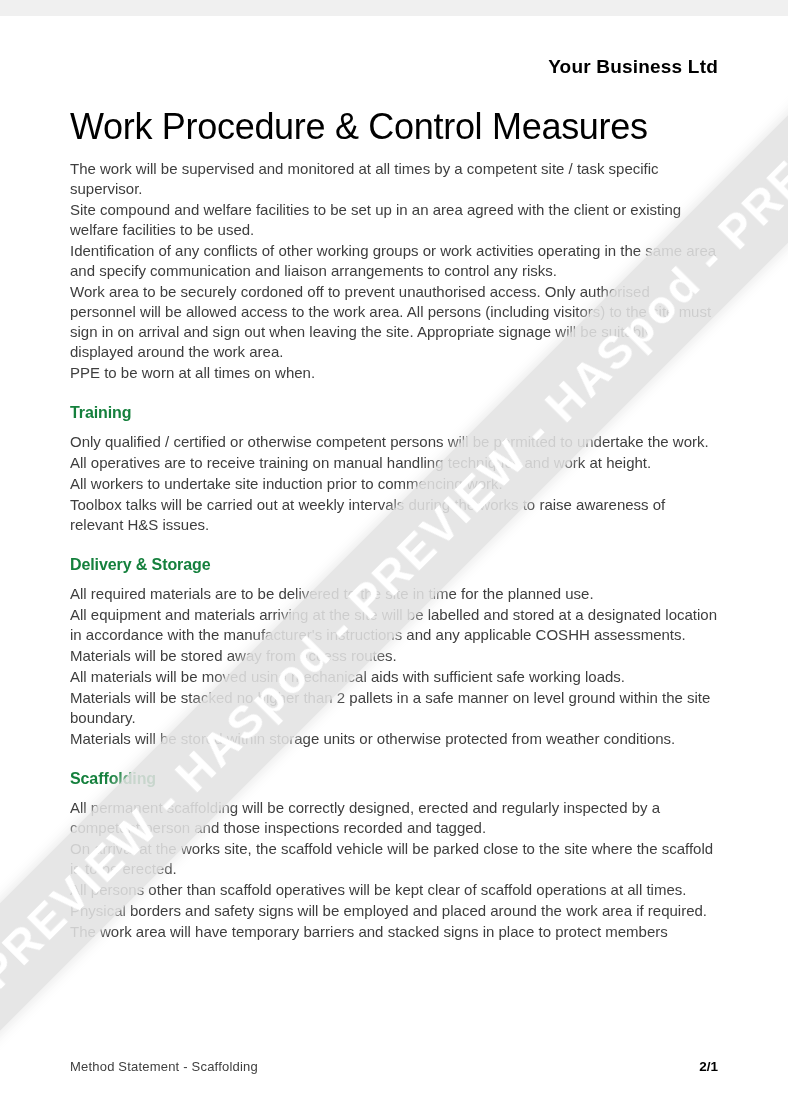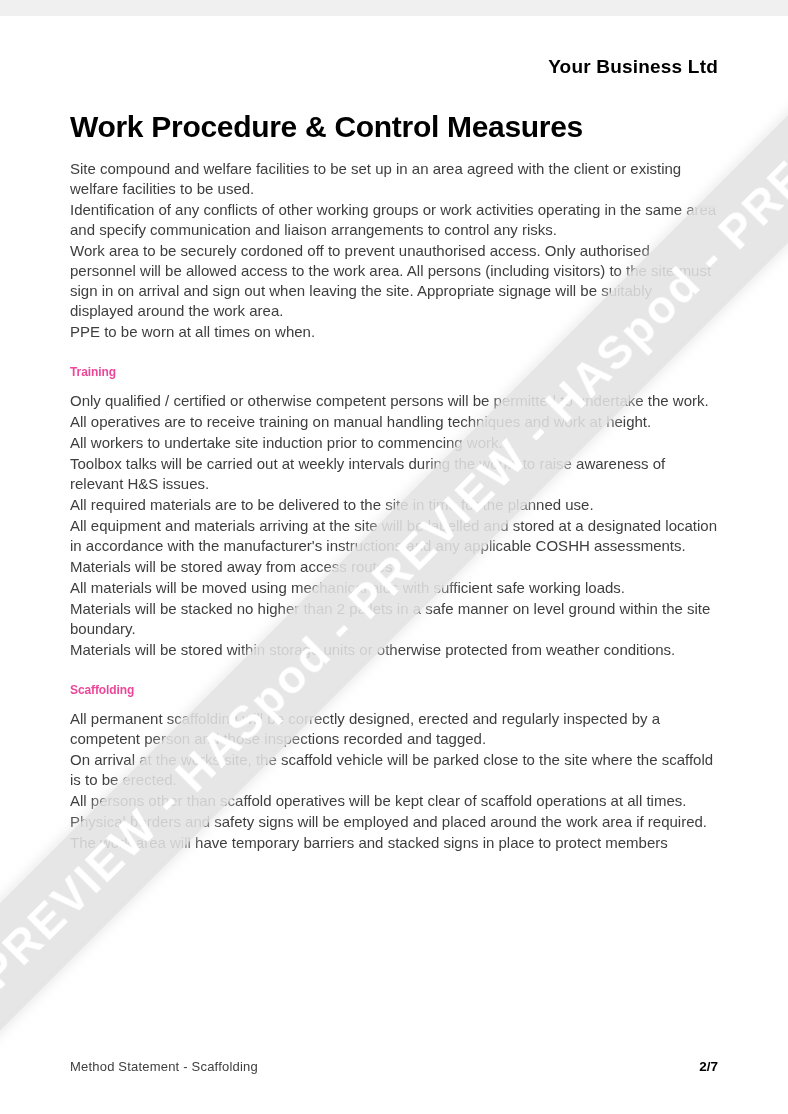--- a/index.html
+++ b/index.html
@@ -15,37 +15,37 @@
   .content { position:absolute; left:70px; right:70px; top:40px; }
   .company {
     text-align:right;
     font-size:19px;
     font-weight:bold;
     color:#000;
     line-height:22px;
     letter-spacing:0.2px;
   }
   h1.doc-title {
-    font-size:30px;
-    font-weight:700;
+    font-size:36px;
+    font-weight:400;
     color:#000;
     margin:32px 0 15px 0;
     letter-spacing:-0.3px;
     line-height:34px;
   }
   p.body-para {
     font-size:15px;
     line-height:20px;
     color:#3e3e3e;
     margin:0 0 1px 0;
   }
   h2.section-heading {
-    font-size:12px;
+    font-size:16px;
     font-weight:800;
-    color:#ec4899;
+    color:#15803d;
     margin:18px 0 7px 0;
     line-height:24px;
     letter-spacing:-0.1px;
   }
   .footer {
     position:absolute;
     left:70px; right:70px; top:1043px;
     display:flex;
     justify-content:space-between;
     align-items:baseline;
@@ -83,50 +83,52 @@
 </head>
 <body>
 
 <div class="page">
   <div class="content">
 
     <div class="company">Your Business Ltd</div>
 
     <h1 class="doc-title">Work Procedure &amp; Control Measures</h1>
 
+    <p class="body-para">The work will be supervised and monitored at all times by a competent site / task specific supervisor.</p>
     <p class="body-para">Site compound and welfare facilities to be set up in an area agreed with the client or existing welfare facilities to be used.</p>
     <p class="body-para">Identification of any conflicts of other working groups or work activities operating in the same area and specify communication and liaison arrangements to control any risks.</p>
     <p class="body-para">Work area to be securely cordoned off to prevent unauthorised access. Only authorised personnel will be allowed access to the work area. All persons (including visitors) to the site must sign in on arrival and sign out when leaving the site. Appropriate signage will be suitably displayed around the work area.</p>
     <p class="body-para">PPE to be worn at all times on when.</p>
 
     <h2 class="section-heading">Training</h2>
     <p class="body-para">Only qualified / certified or otherwise competent persons will be permitted to undertake the work.</p>
     <p class="body-para">All operatives are to receive training on manual handling techniques and work at height.</p>
     <p class="body-para">All workers to undertake site induction prior to commencing work.</p>
     <p class="body-para">Toolbox talks will be carried out at weekly intervals during the works to raise awareness of relevant H&amp;S issues.</p>
 
+    <h2 class="section-heading">Delivery &amp; Storage</h2>
     <p class="body-para">All required materials are to be delivered to the site in time for the planned use.</p>
     <p class="body-para">All equipment and materials arriving at the site will be labelled and stored at a designated location in accordance with the manufacturer's instructions and any applicable COSHH assessments.</p>
     <p class="body-para">Materials will be stored away from access routes.</p>
     <p class="body-para">All materials will be moved using mechanical aids with sufficient safe working loads.</p>
     <p class="body-para">Materials will be stacked no higher than 2 pallets in a safe manner on level ground within the site boundary.</p>
     <p class="body-para">Materials will be stored within storage units or otherwise protected from weather conditions.</p>
 
     <h2 class="section-heading">Scaffolding</h2>
     <p class="body-para">All permanent scaffolding will be correctly designed, erected and regularly inspected by a competent person and those inspections recorded and tagged.</p>
     <p class="body-para">On arrival at the works site, the scaffold vehicle will be parked close to the site where the scaffold is to be erected.</p>
     <p class="body-para">All persons other than scaffold operatives will be kept clear of scaffold operations at all times.</p>
     <p class="body-para">Physical borders and safety signs will be employed and placed around the work area if required.</p>
     <p class="body-para">The work area will have temporary barriers and stacked signs in place to protect members</p>
 
   </div>
 
   <div class="footer">
     <span class="footer-left">Method Statement - Scaffolding</span>
-    <span class="footer-right">2/7</span>
+    <span class="footer-right">2/1</span>
   </div>
 
   <div class="watermark">
     <div class="wm-stripe">
       <span class="wm-text">HASpod - PREVIEW - HASpod - PREVIEW - HASpod - PREVIEW - HA</span>
     </div>
   </div>
 </div>
 
 </body></html>

